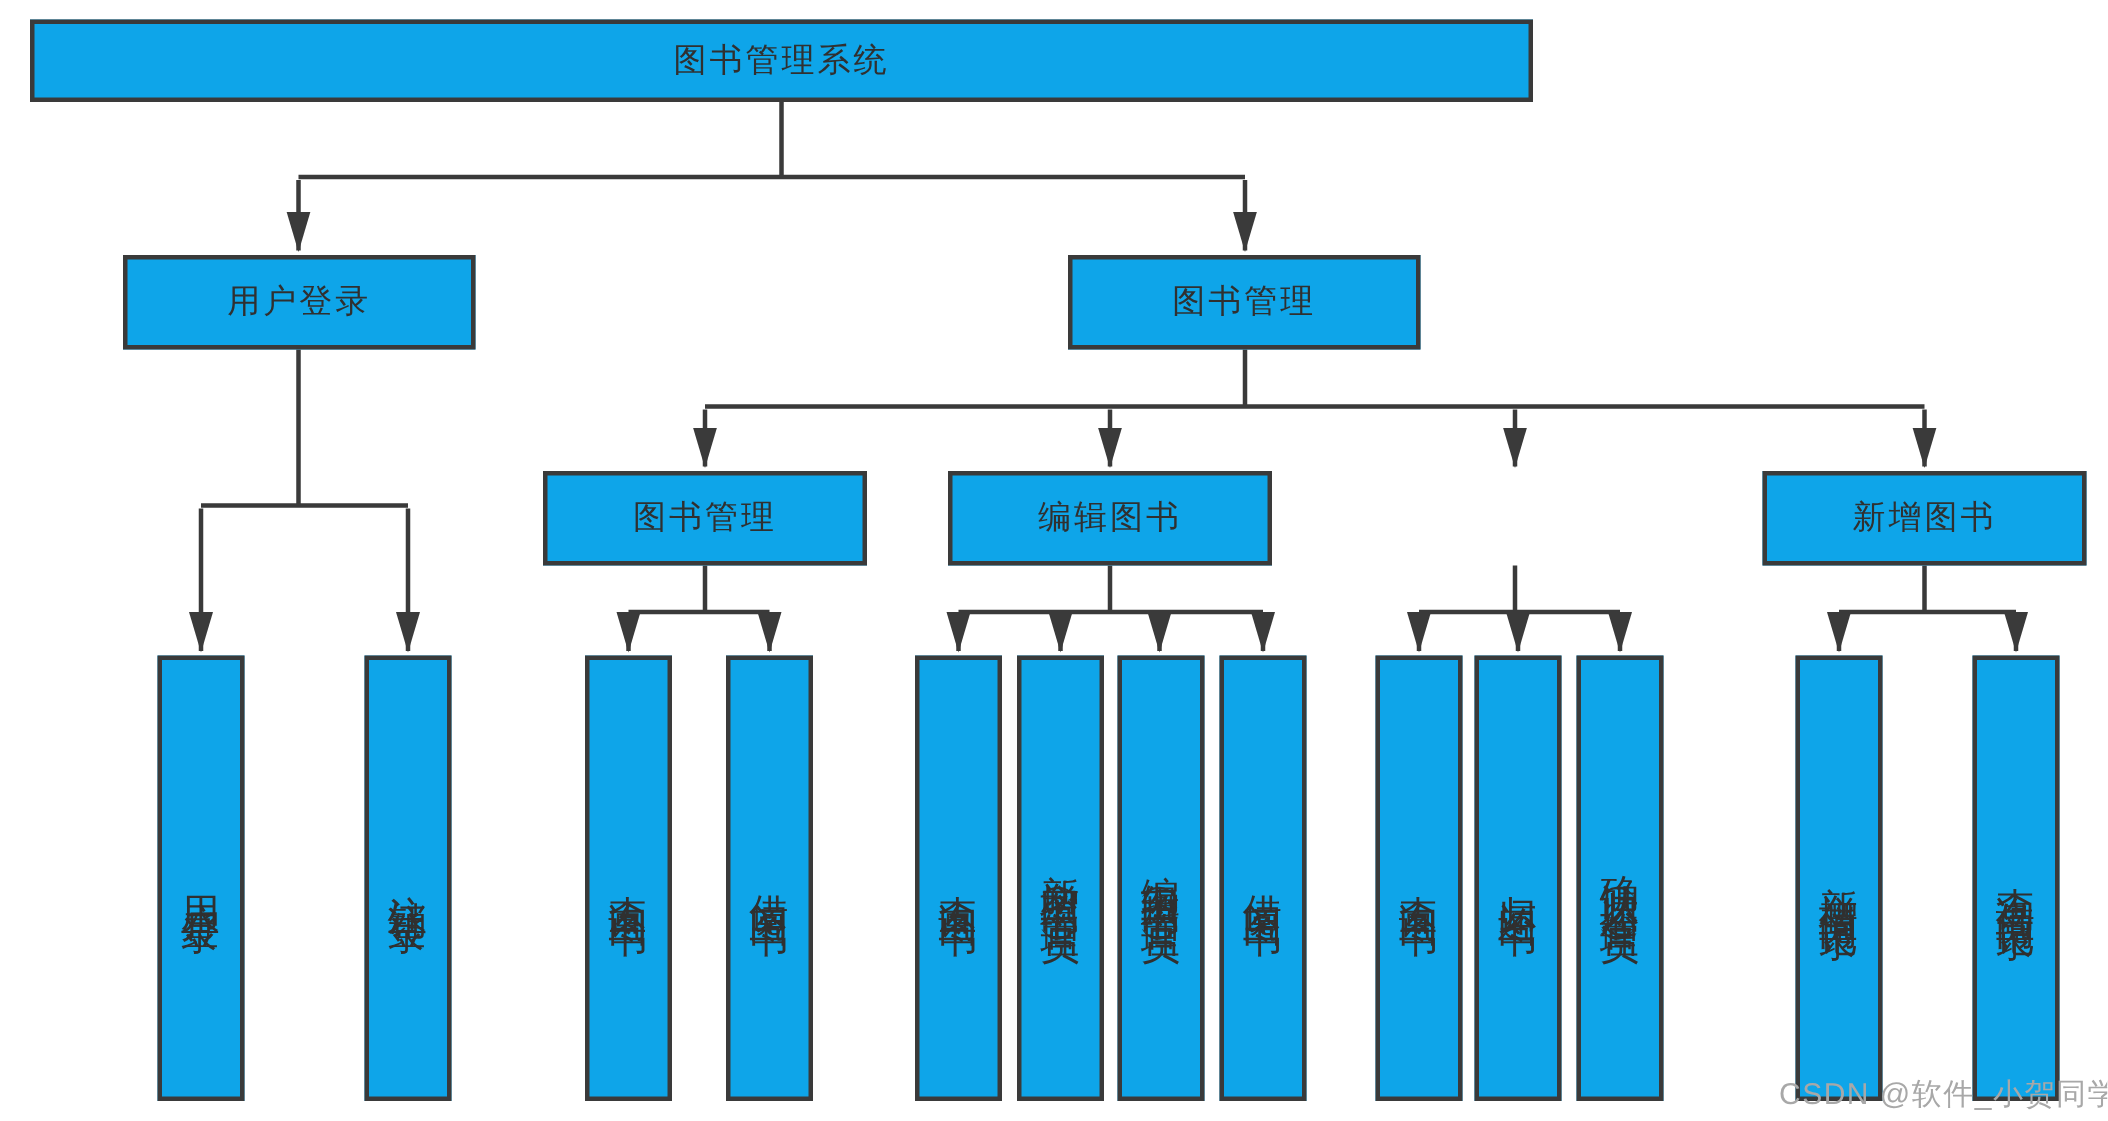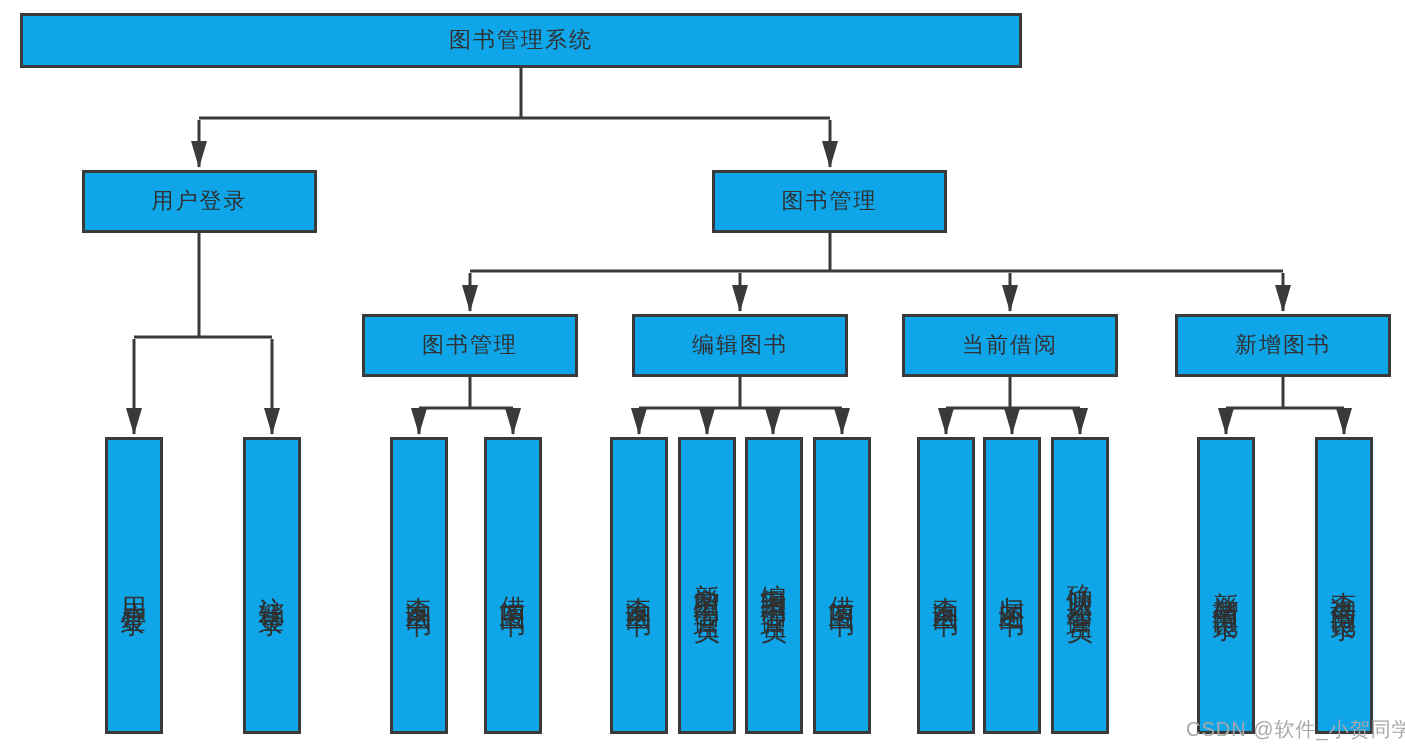--- a/index.html
+++ b/index.html
@@ -92,21 +92,20 @@
     <line class="stroke-line" marker-end="url(#arrow)" x1="1344" y1="410" x2="1344" y2="434"></line>
   </svg>
 
   <div class="node hnode n-root">图书管理系统</div>
 
   <div class="node hnode n-user">用户登录</div>
   <div class="node hnode n-book">图书管理</div>
 
   <div class="node hnode n-l3-0">图书管理</div>
   <div class="node hnode n-l3-1">编辑图书</div>
-  <div class="node hnode n-l3-2">当前借阅</div>
   <div class="node hnode n-l3-3">新增图书</div>
 
   <div class="node vnode lf-0">用户登录</div>
   <div class="node vnode lf-1">注销登录</div>
 
   <div class="node vnode lf-2">查询图书</div>
   <div class="node vnode lf-3">借阅图书</div>
 
   <div class="node vnode lf-4">查询图书</div>
   <div class="node vnode lf-5">新增图书（管理员）</div>

